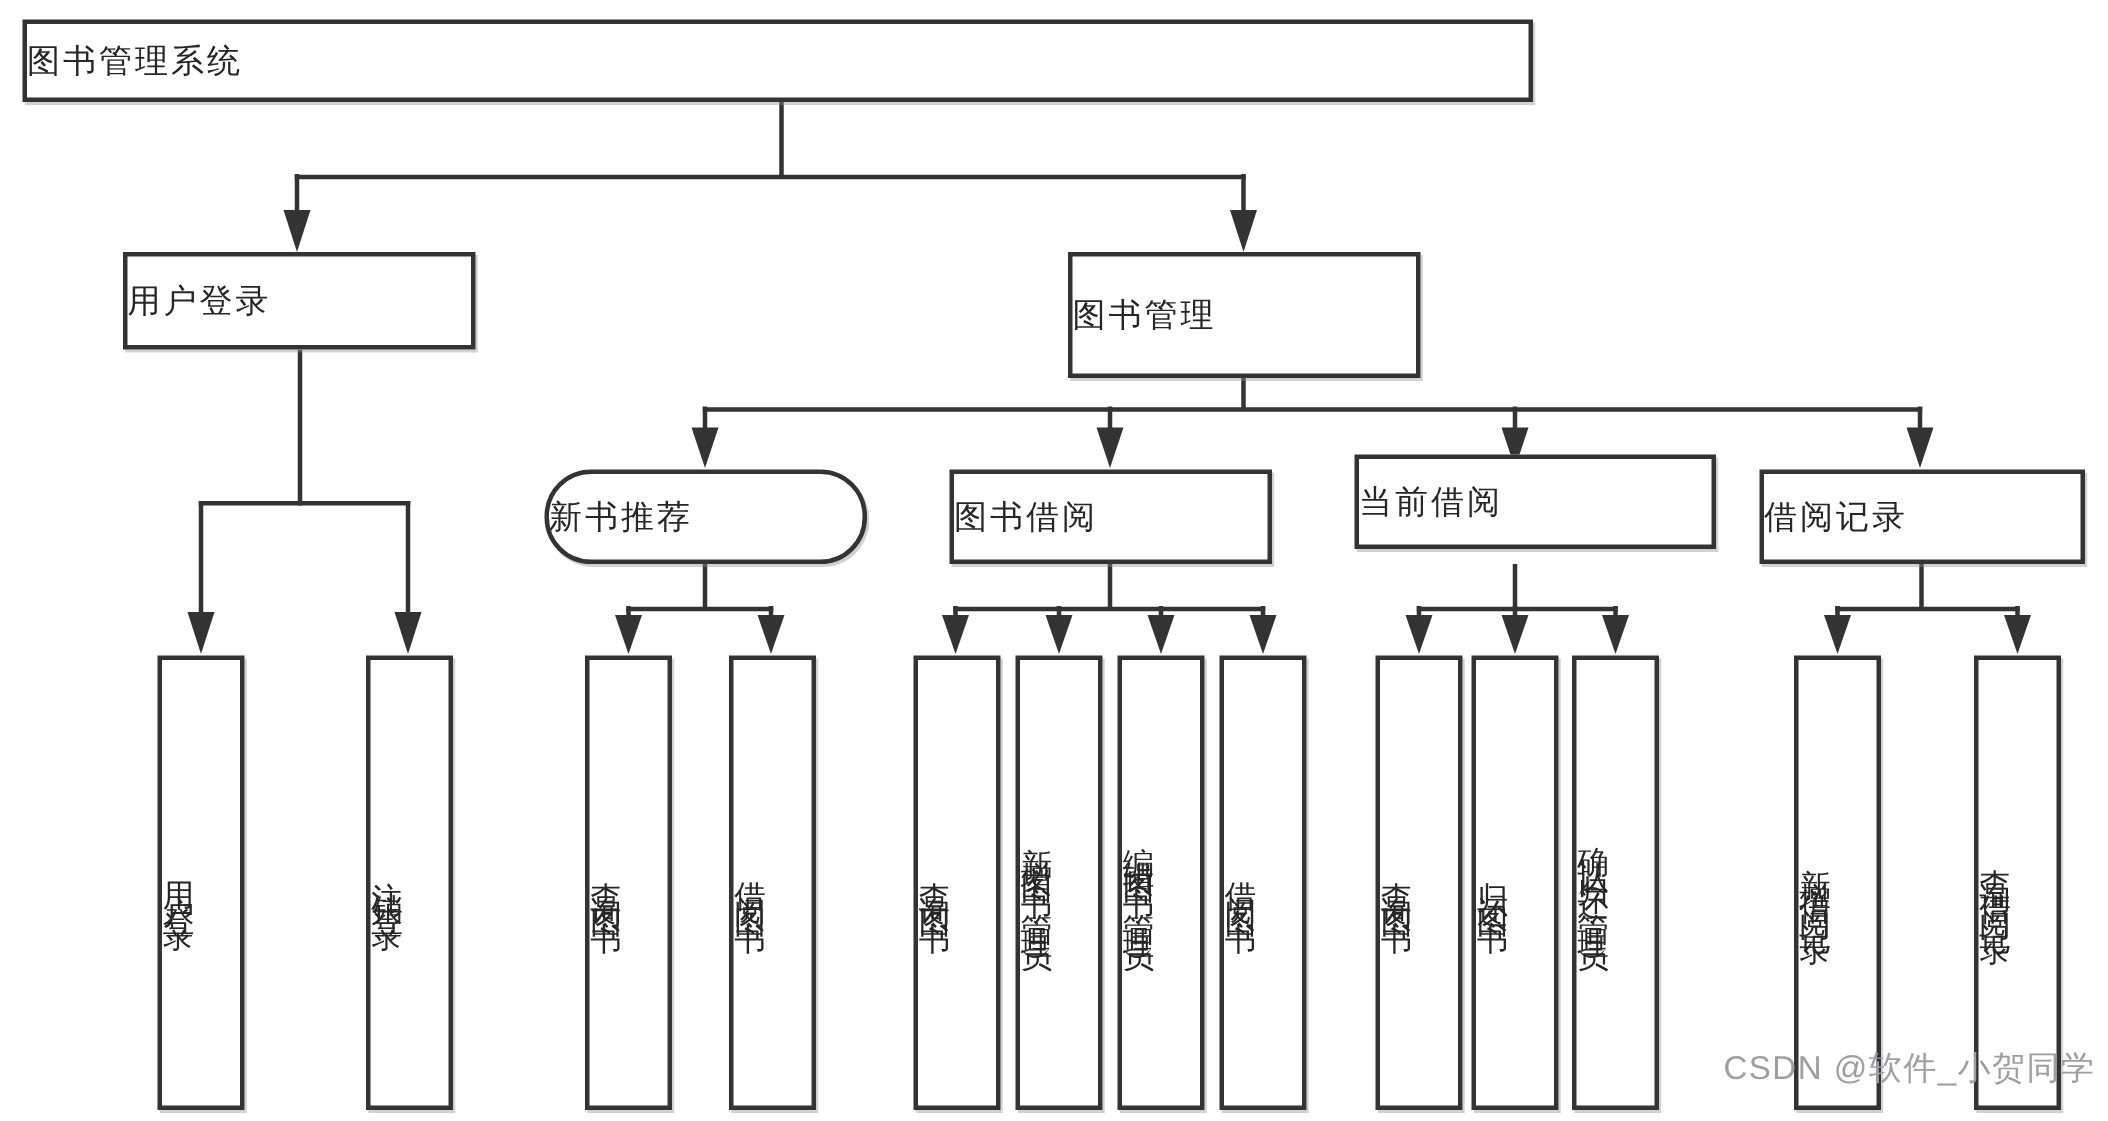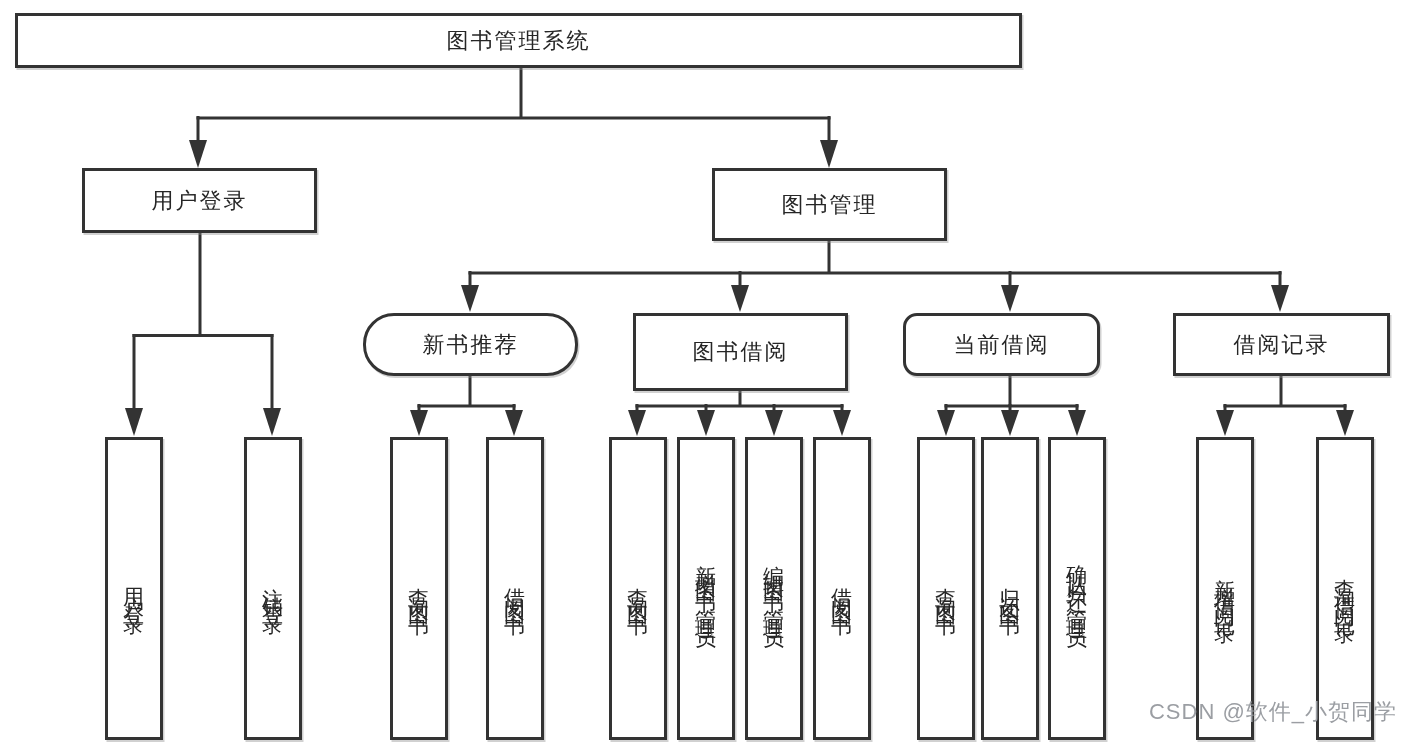--- a/index.html
+++ b/index.html
@@ -23,21 +23,20 @@
     z-index: 1;
   }
   .box {
     position: absolute;
     box-sizing: border-box;
     background: #ffffff;
     border: 3px solid #333333;
     box-shadow: 1.5px 2px 0 rgba(140,140,140,0.40);
     display: flex;
     align-items: center;
-    justify-content: center;
     z-index: 2;
     color: #262626;
   }
   .h-label {
     font-size: 22px;
     letter-spacing: 2px;
     white-space: nowrap;
   }
   .v-box .v-label {
     writing-mode: vertical-rl;
@@ -140,31 +139,31 @@
     </g>
   </svg>
 
   <div class="box" style="left:15px; top:13px; width:1007px; height:55px;">
     <span class="h-label">图书管理系统</span>
   </div>
 
   <div class="box" style="left:82px; top:168px; width:235px; height:65px;">
     <span class="h-label">用户登录</span>
   </div>
-  <div class="box" style="left:712px; top:168px; width:235px; height:73px;">
+  <div class="box" style="left:712px; top:168px; width:235px; height:84px;">
     <span class="h-label">图书管理</span>
   </div>
 
   <div class="box" style="left:363px; top:313px; width:215px; height:63px;border-radius:31px;">
     <span class="h-label">新书推荐</span>
   </div>
-  <div class="box" style="left:633px; top:313px; width:215px; height:78px;">
+  <div class="box" style="left:633px; top:313px; width:215px; height:63px;">
     <span class="h-label">图书借阅</span>
   </div>
-  <div class="box" style="left:903px; top:313px; width:197px; height:63px;border-radius:14px;">
+  <div class="box" style="left:903px; top:303px; width:241px; height:63px;">
     <span class="h-label">当前借阅</span>
   </div>
   <div class="box" style="left:1173px; top:313px; width:217px; height:63px;">
     <span class="h-label">借阅记录</span>
   </div>
 
   <div class="box v-box" style="left:105px; top:437px; width:58px; height:303px;">
     <span class="v-label">用户登录</span>
   </div>
   <div class="box v-box" style="left:244px; top:437px; width:58px; height:303px;">

